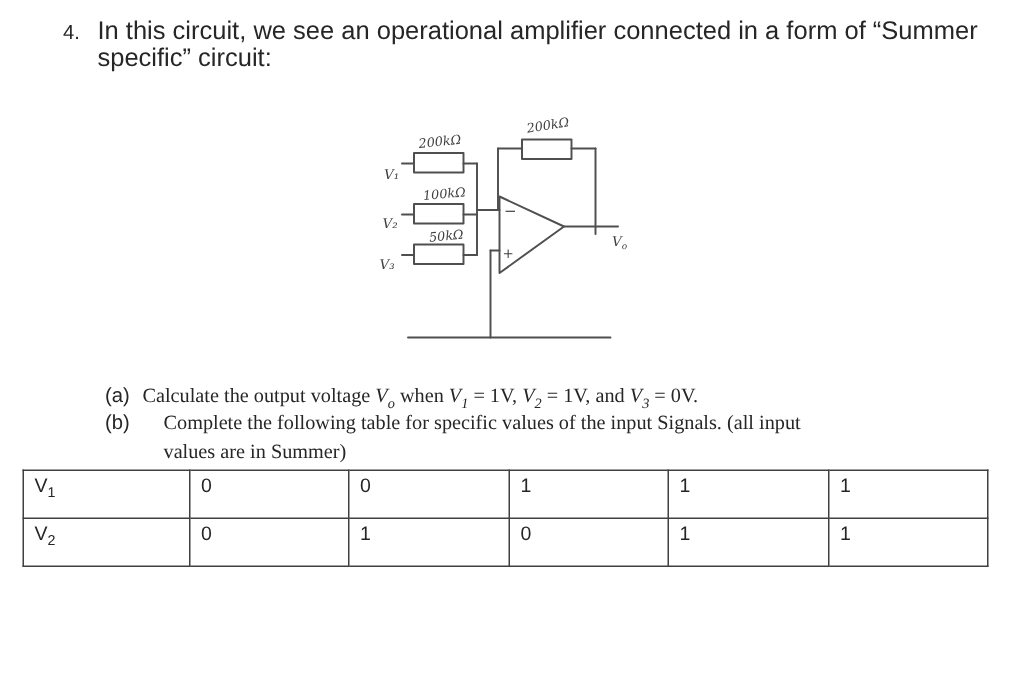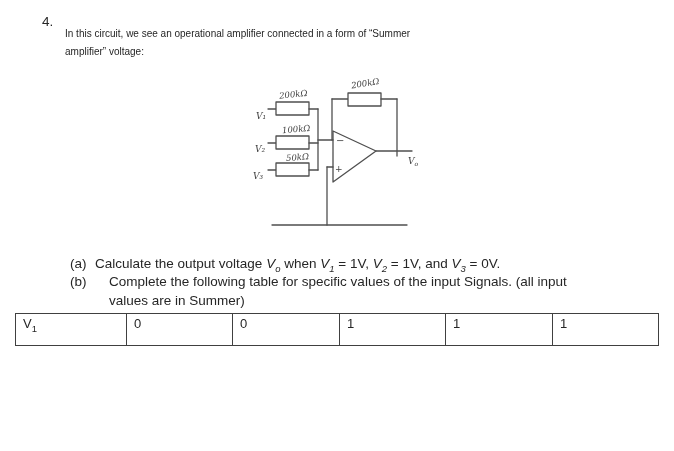--- a/index.html
+++ b/index.html
@@ -2,23 +2,23 @@
 <html><head>
 <meta charset="utf-8">
 <style>
   html,body{margin:0;padding:0;background:#ffffff;}
   .page{
     position:relative;width:674px;height:451px;background:#ffffff;overflow:hidden;
     font-family:"Liberation Sans","DejaVu Sans",sans-serif;color:#262626;
   }
   .abs{position:absolute;}
   .qnum{left:42px;top:13px;font-size:13.5px;line-height:18px;}
-  .qtext{left:65px;top:25px;font-size:10px;line-height:18px;}
+  .qtext{left:65px;top:12px;font-size:17px;line-height:18px;}
   .part-label{font-size:13.5px;line-height:18.5px;}
-  .part-text{font-size:13.5px;line-height:18.5px;}
+  .part-text{font-size:13.5px;line-height:18.5px;font-family:Liberation Serif, serif;}
   .var{font-style:italic;}
   sub{font-size:9.5px;line-height:0;}
   table.values{
     border-collapse:collapse;table-layout:fixed;width:643px;padding-left:20px;
   }
   table.values td{
     border:1.5px solid #404040;height:29px;vertical-align:top;
     padding:2px 0 0 7px;font-size:13px;color:#262626;
   }
   svg text{
@@ -27,21 +27,21 @@
   }
 </style>
 </head>
 <body>
 
 <div class="page">
 
   <div class="abs qnum">4.</div>
   <div class="abs qtext">
     <div>In this circuit, we see an operational amplifier connected in a form of “Summer</div>
-    <div>amplifier” voltage:</div>
+    <div>specific” circuit:</div>
   </div>
 
   <svg class="abs" style="left:245px;top:72px;" width="200" height="165" viewBox="0 0 200 165">
     <g stroke="#4f4f4f" stroke-width="1.3" fill="none" stroke-linecap="round" stroke-linejoin="round">
 
       <line x1="23" y1="37" x2="31" y2="37"></line>
       <rect x="31" y="30" width="33" height="13" fill="#ffffff"></rect>
       <line x1="64" y1="37" x2="73" y2="37"></line>
 
       <line x1="23" y1="71" x2="31" y2="71"></line>
@@ -102,16 +102,24 @@
     </colgroup>
     <tbody>
       <tr>
         <td><span>V</span><sub>1</sub></td>
         <td>0</td>
         <td>0</td>
         <td>1</td>
         <td>1</td>
         <td>1</td>
       </tr>
+      <tr>
+        <td><span>V</span><sub>2</sub></td>
+        <td>0</td>
+        <td>1</td>
+        <td>0</td>
+        <td>1</td>
+        <td>1</td>
+      </tr>
     </tbody>
   </table>
 
 </div>
 
 </body></html>

